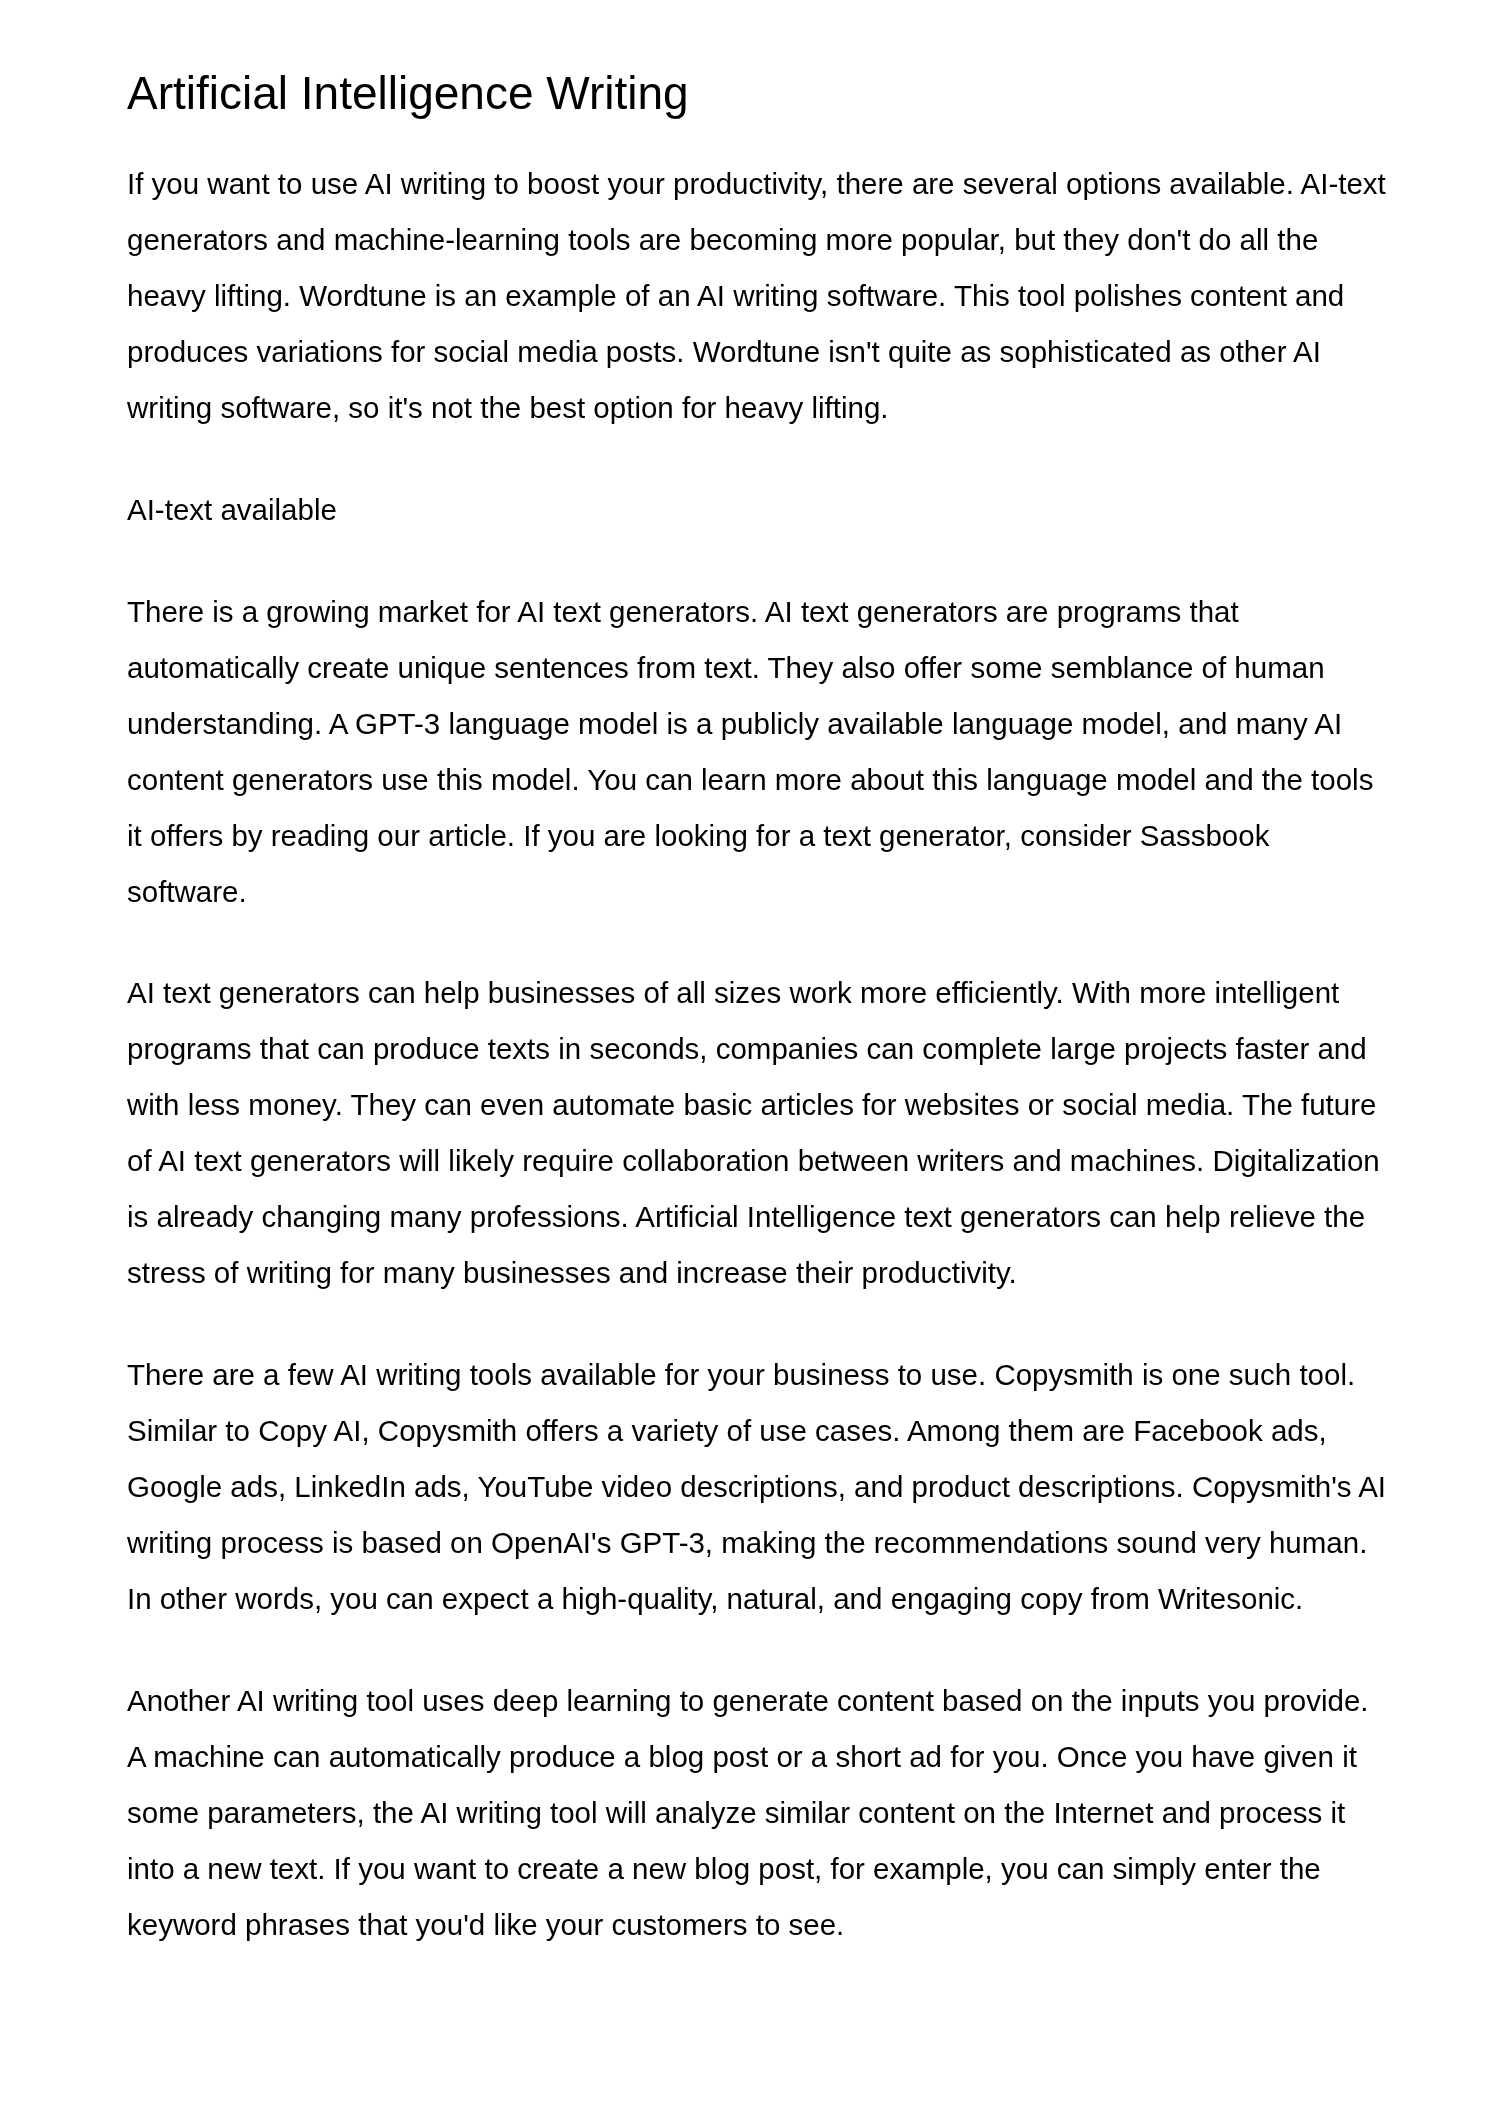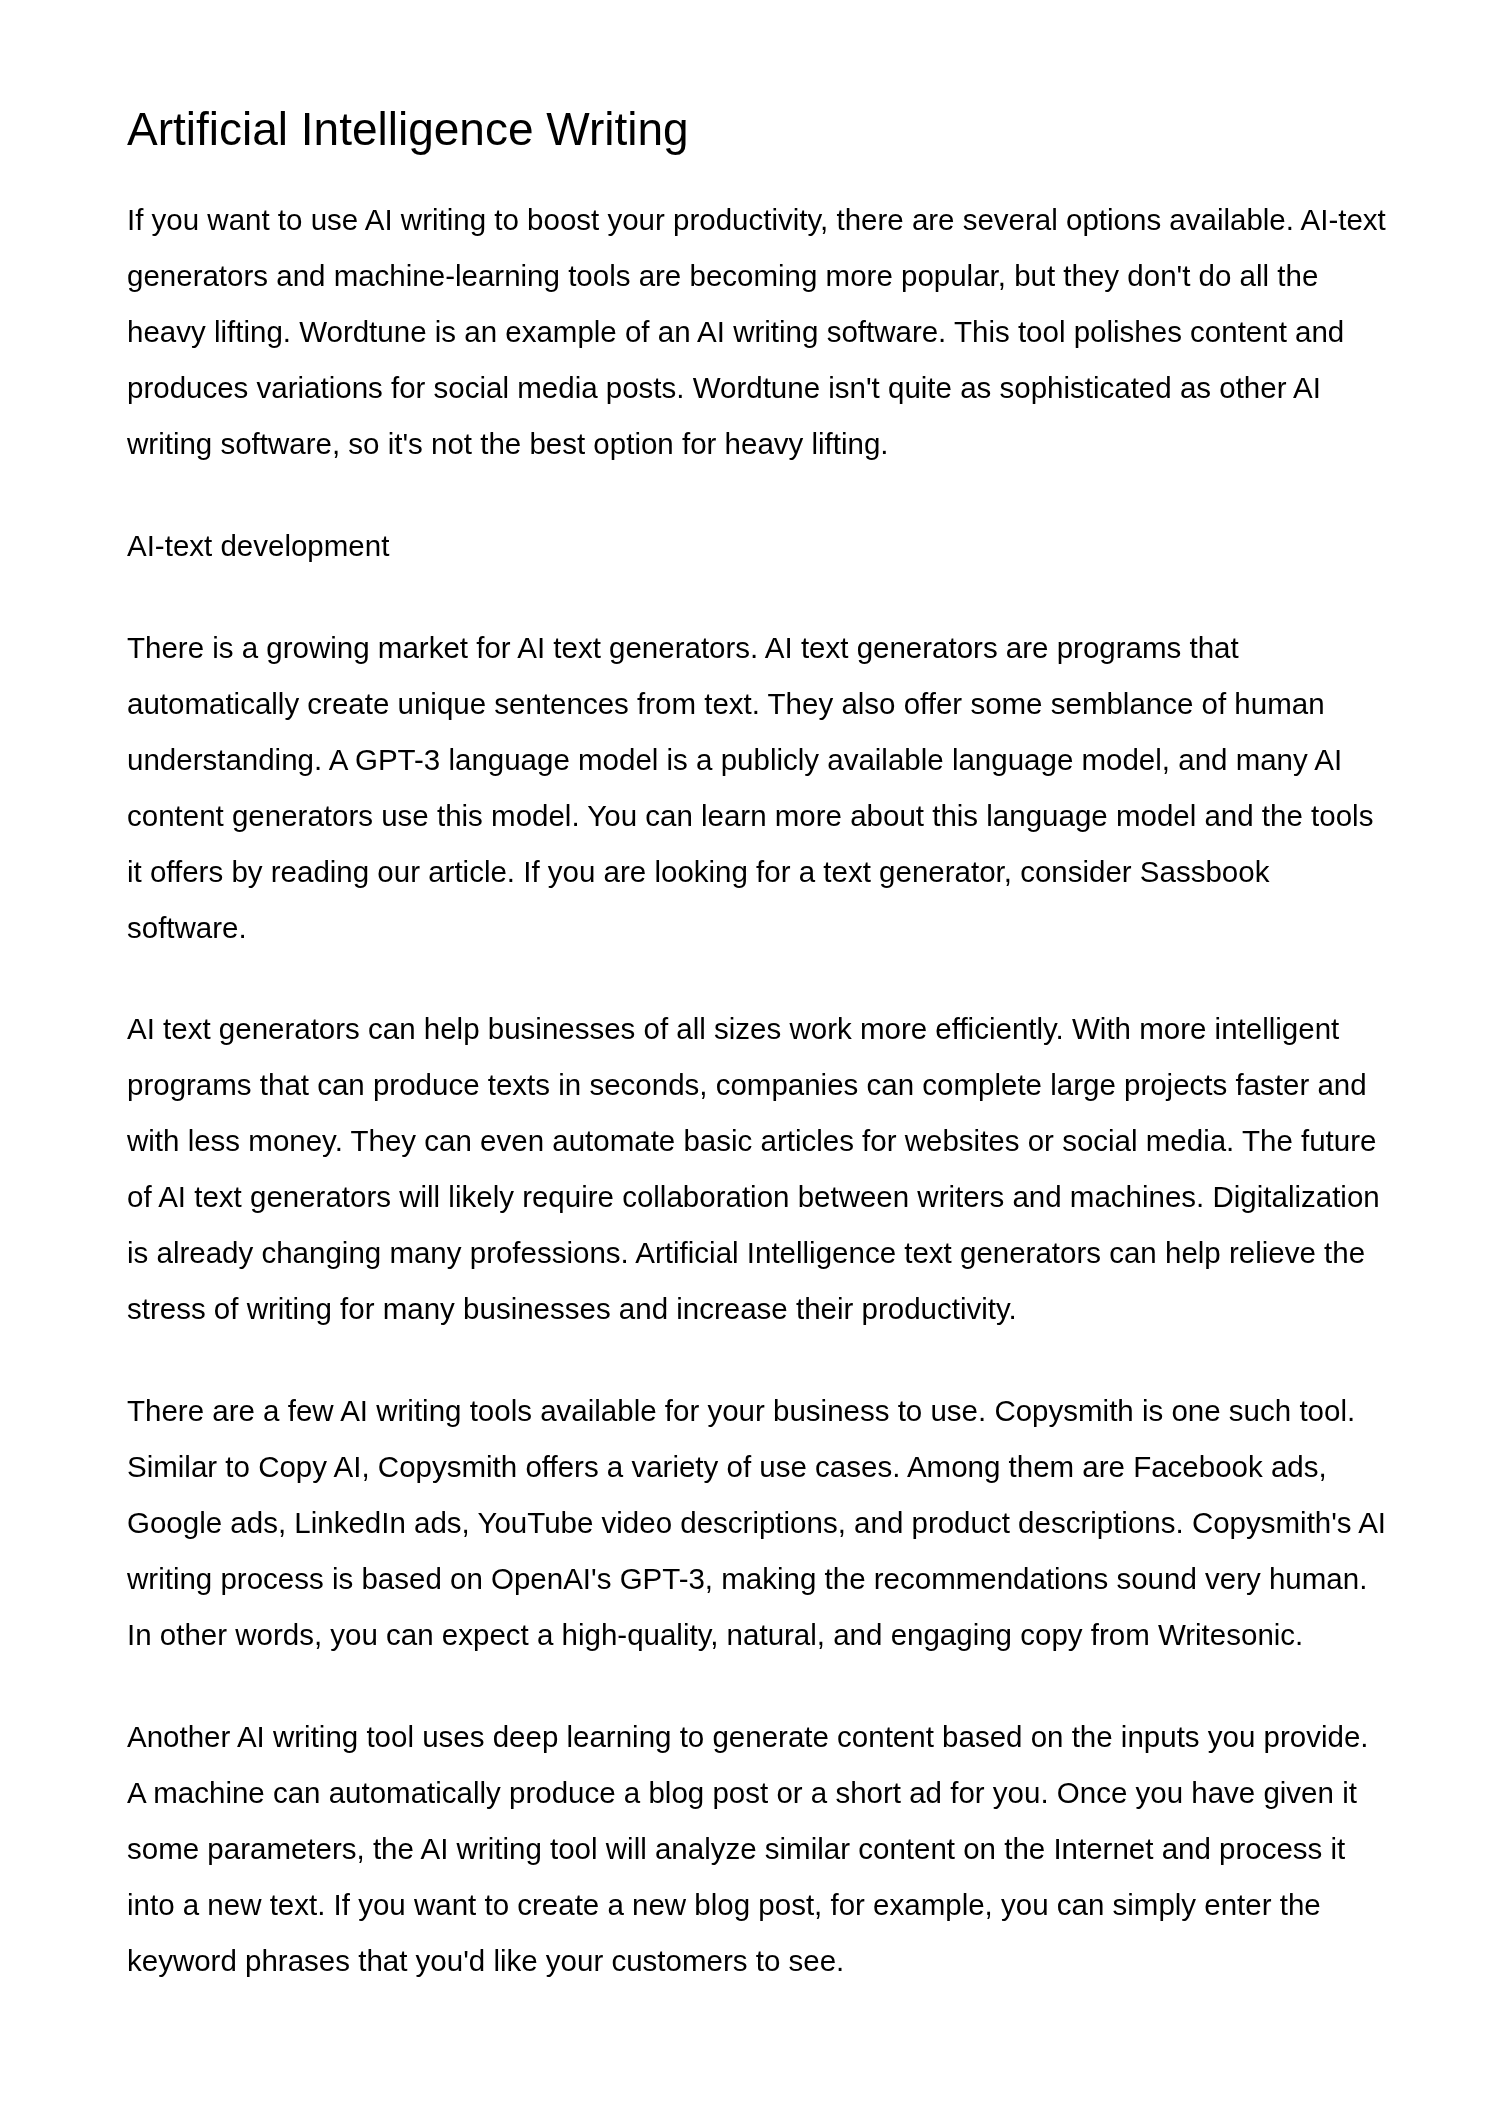--- a/index.html
+++ b/index.html
@@ -13,21 +13,20 @@
       overflow: hidden;
       position: relative;
       font-family: "Liberation Sans", sans-serif;
       color: #000000;
     }
     .page {
       position: absolute;
       left: 127px;
       top: 0;
       width: 1262px;
-      margin-top: 36px;
     }
     .title {
       font-size: 46px;
       font-weight: normal;
       line-height: 54px;
       margin: 66px 0 0 0;
       letter-spacing: 0;
     }
     .body-block {
       margin-top: 36px;
@@ -43,19 +42,19 @@
     }
   </style>
 </head>
 <body>
 
 <div class="page">
   <h1 class="title">Artificial Intelligence Writing</h1>
 
   <div class="body-block">
     <p class="para">If you want to use AI writing to boost your productivity, there are several options available. AI-text generators and machine-learning tools are becoming more popular, but they don't do all the heavy lifting. Wordtune is an example of an AI writing software. This tool polishes content and produces variations for social media posts. Wordtune isn't quite as sophisticated as other AI writing software, so it's not the best option for heavy lifting.</p>
-    <p class="heading">AI-text development</p>
+    <p class="heading">AI-text available</p>
     <p class="para">There is a growing market for AI text generators. AI text generators are programs that automatically create unique sentences from text. They also offer some semblance of human understanding. A GPT-3 language model is a publicly available language model, and many AI content generators use this model. You can learn more about this language model and the tools it offers by reading our article. If you are looking for a text generator, consider Sassbook software.</p>
     <p class="para">AI text generators can help businesses of all sizes work more efficiently. With more intelligent programs that can produce texts in seconds, companies can complete large projects faster and with less money. They can even automate basic articles for websites or social media. The future of AI text generators will likely require collaboration between writers and machines. Digitalization is already changing many professions. Artificial Intelligence text generators can help relieve the stress of writing for many businesses and increase their productivity.</p>
     <p class="para">There are a few AI writing tools available for your business to use. Copysmith is one such tool. Similar to Copy AI, Copysmith offers a variety of use cases. Among them are Facebook ads, Google ads, LinkedIn ads, YouTube video descriptions, and product descriptions. Copysmith's AI writing process is based on OpenAI's GPT-3, making the recommendations sound very human. In other words, you can expect a high-quality, natural, and engaging copy from Writesonic.</p>
     <p class="para">Another AI writing tool uses deep learning to generate content based on the inputs you provide. A machine can automatically produce a blog post or a short ad for you. Once you have given it some parameters, the AI writing tool will analyze similar content on the Internet and process it into a new text. If you want to create a new blog post, for example, you can simply enter the keyword phrases that you'd like your customers to see.</p>
   </div>
 </div>
 
 </body></html>

